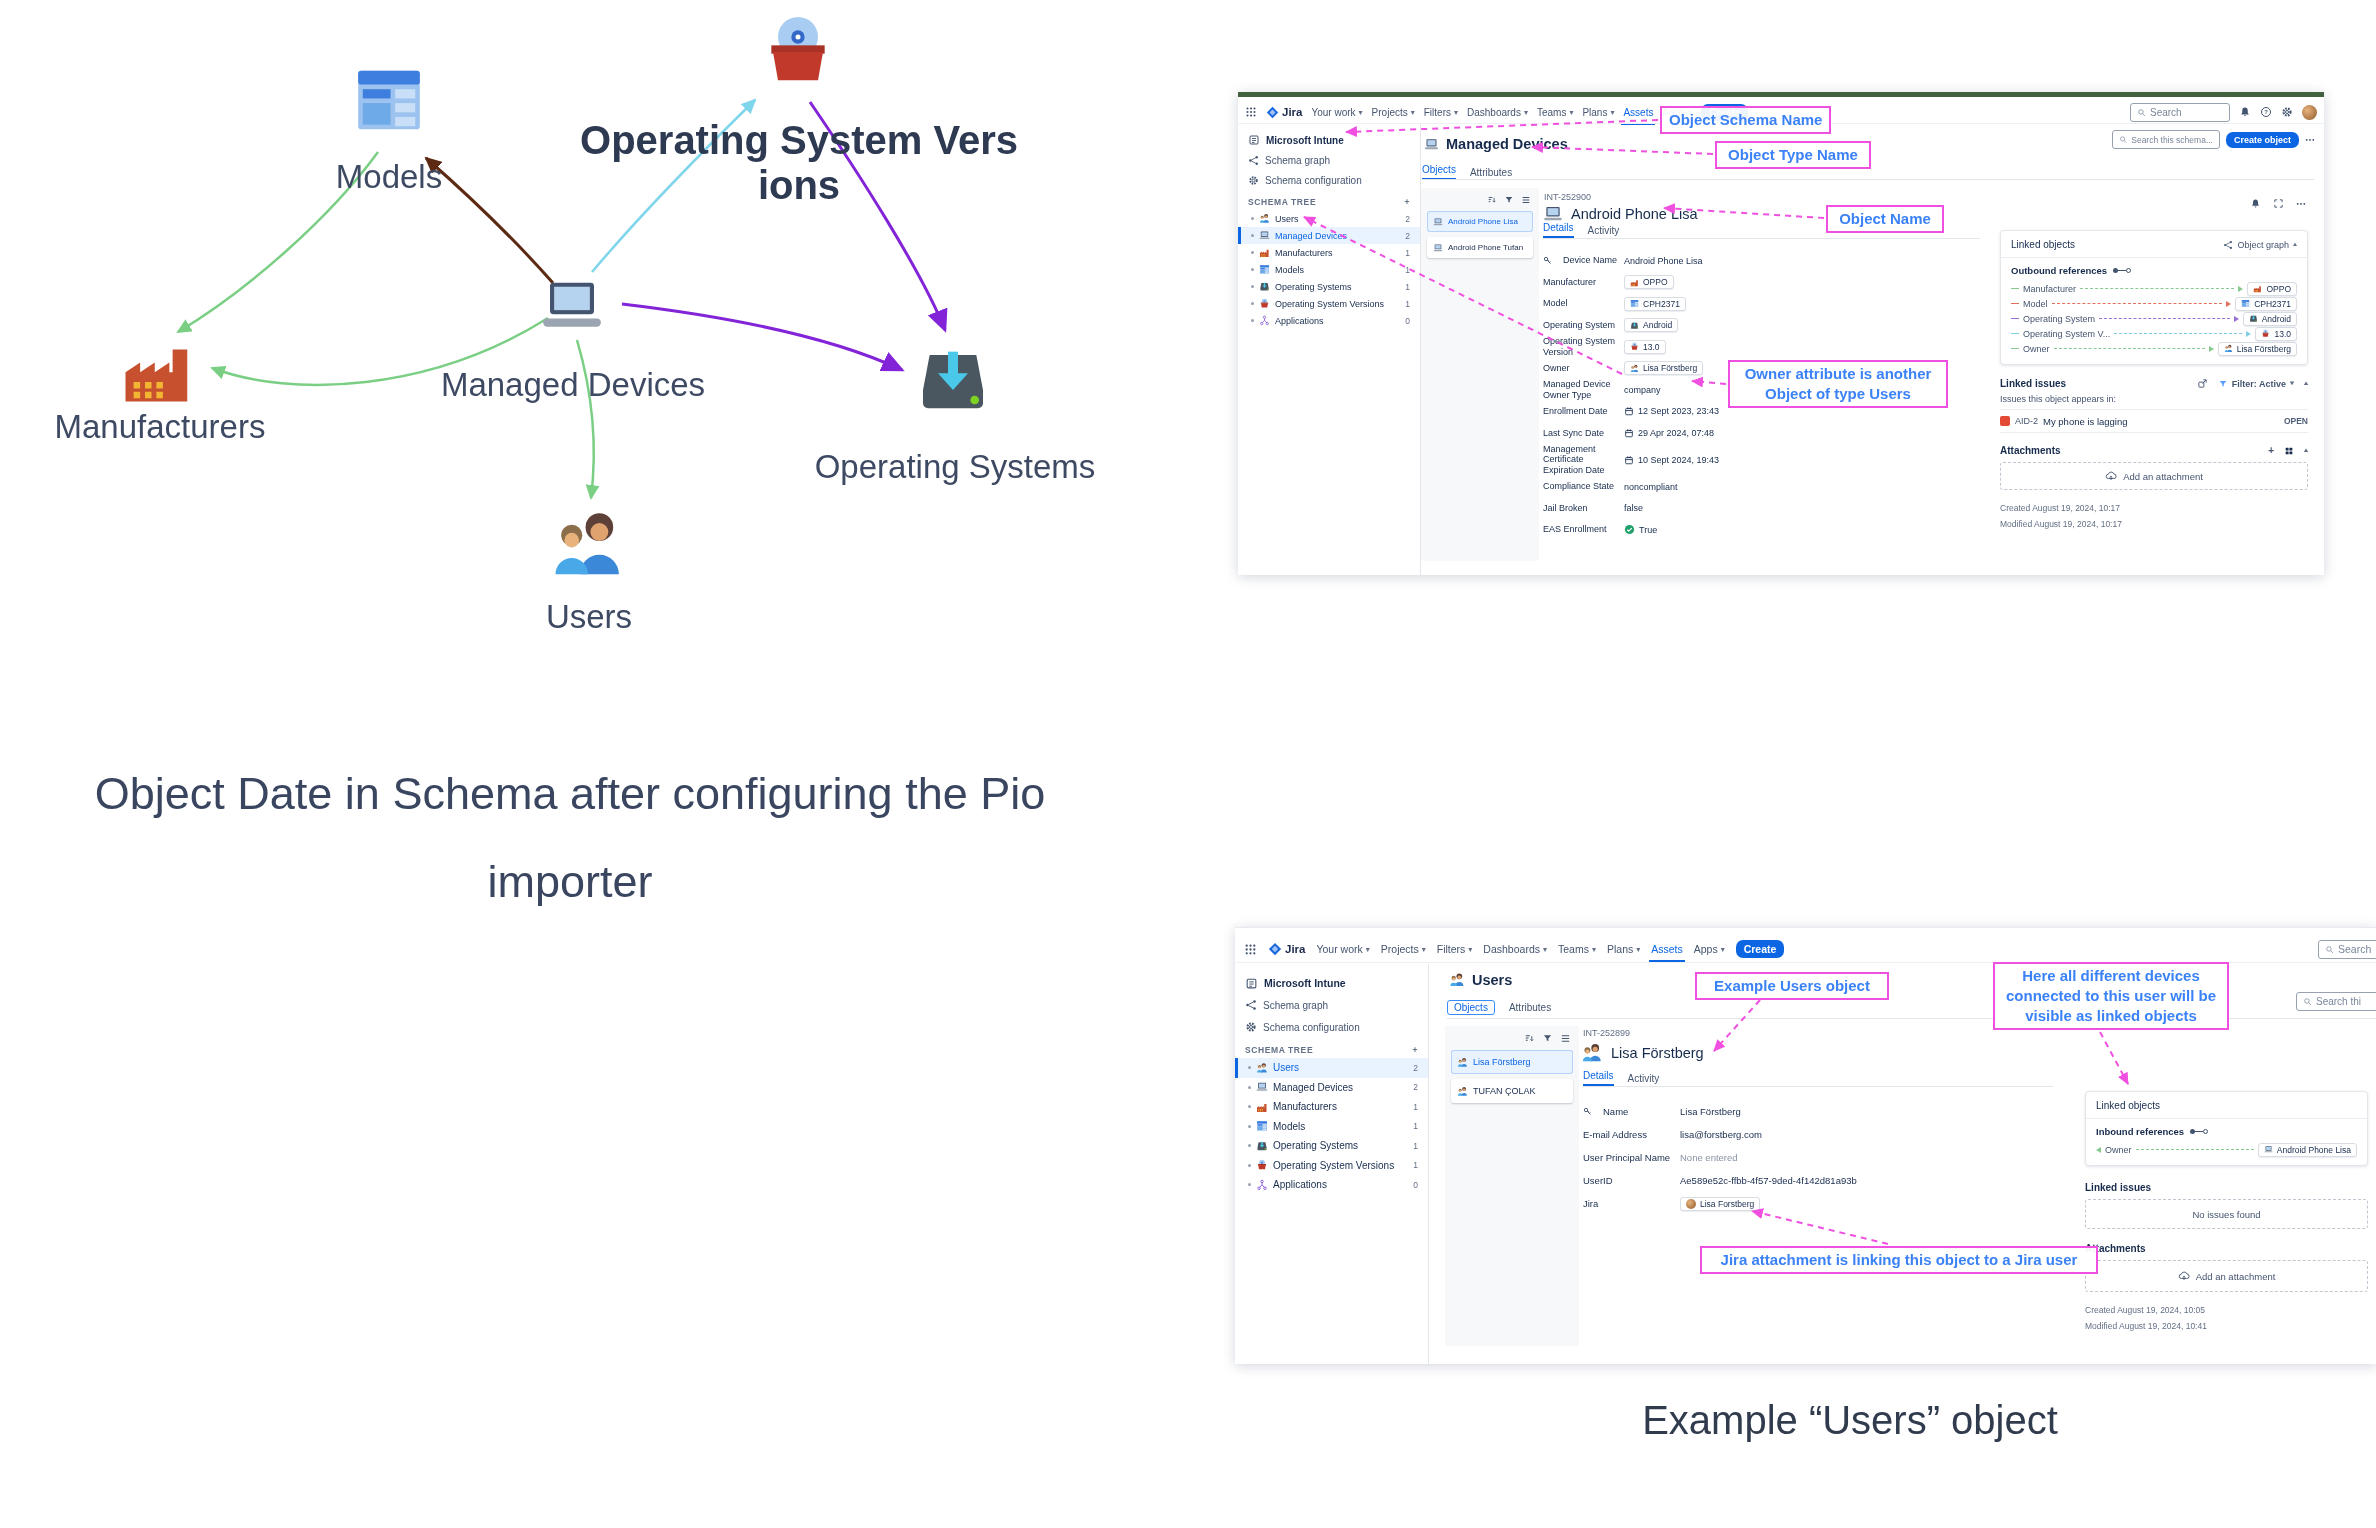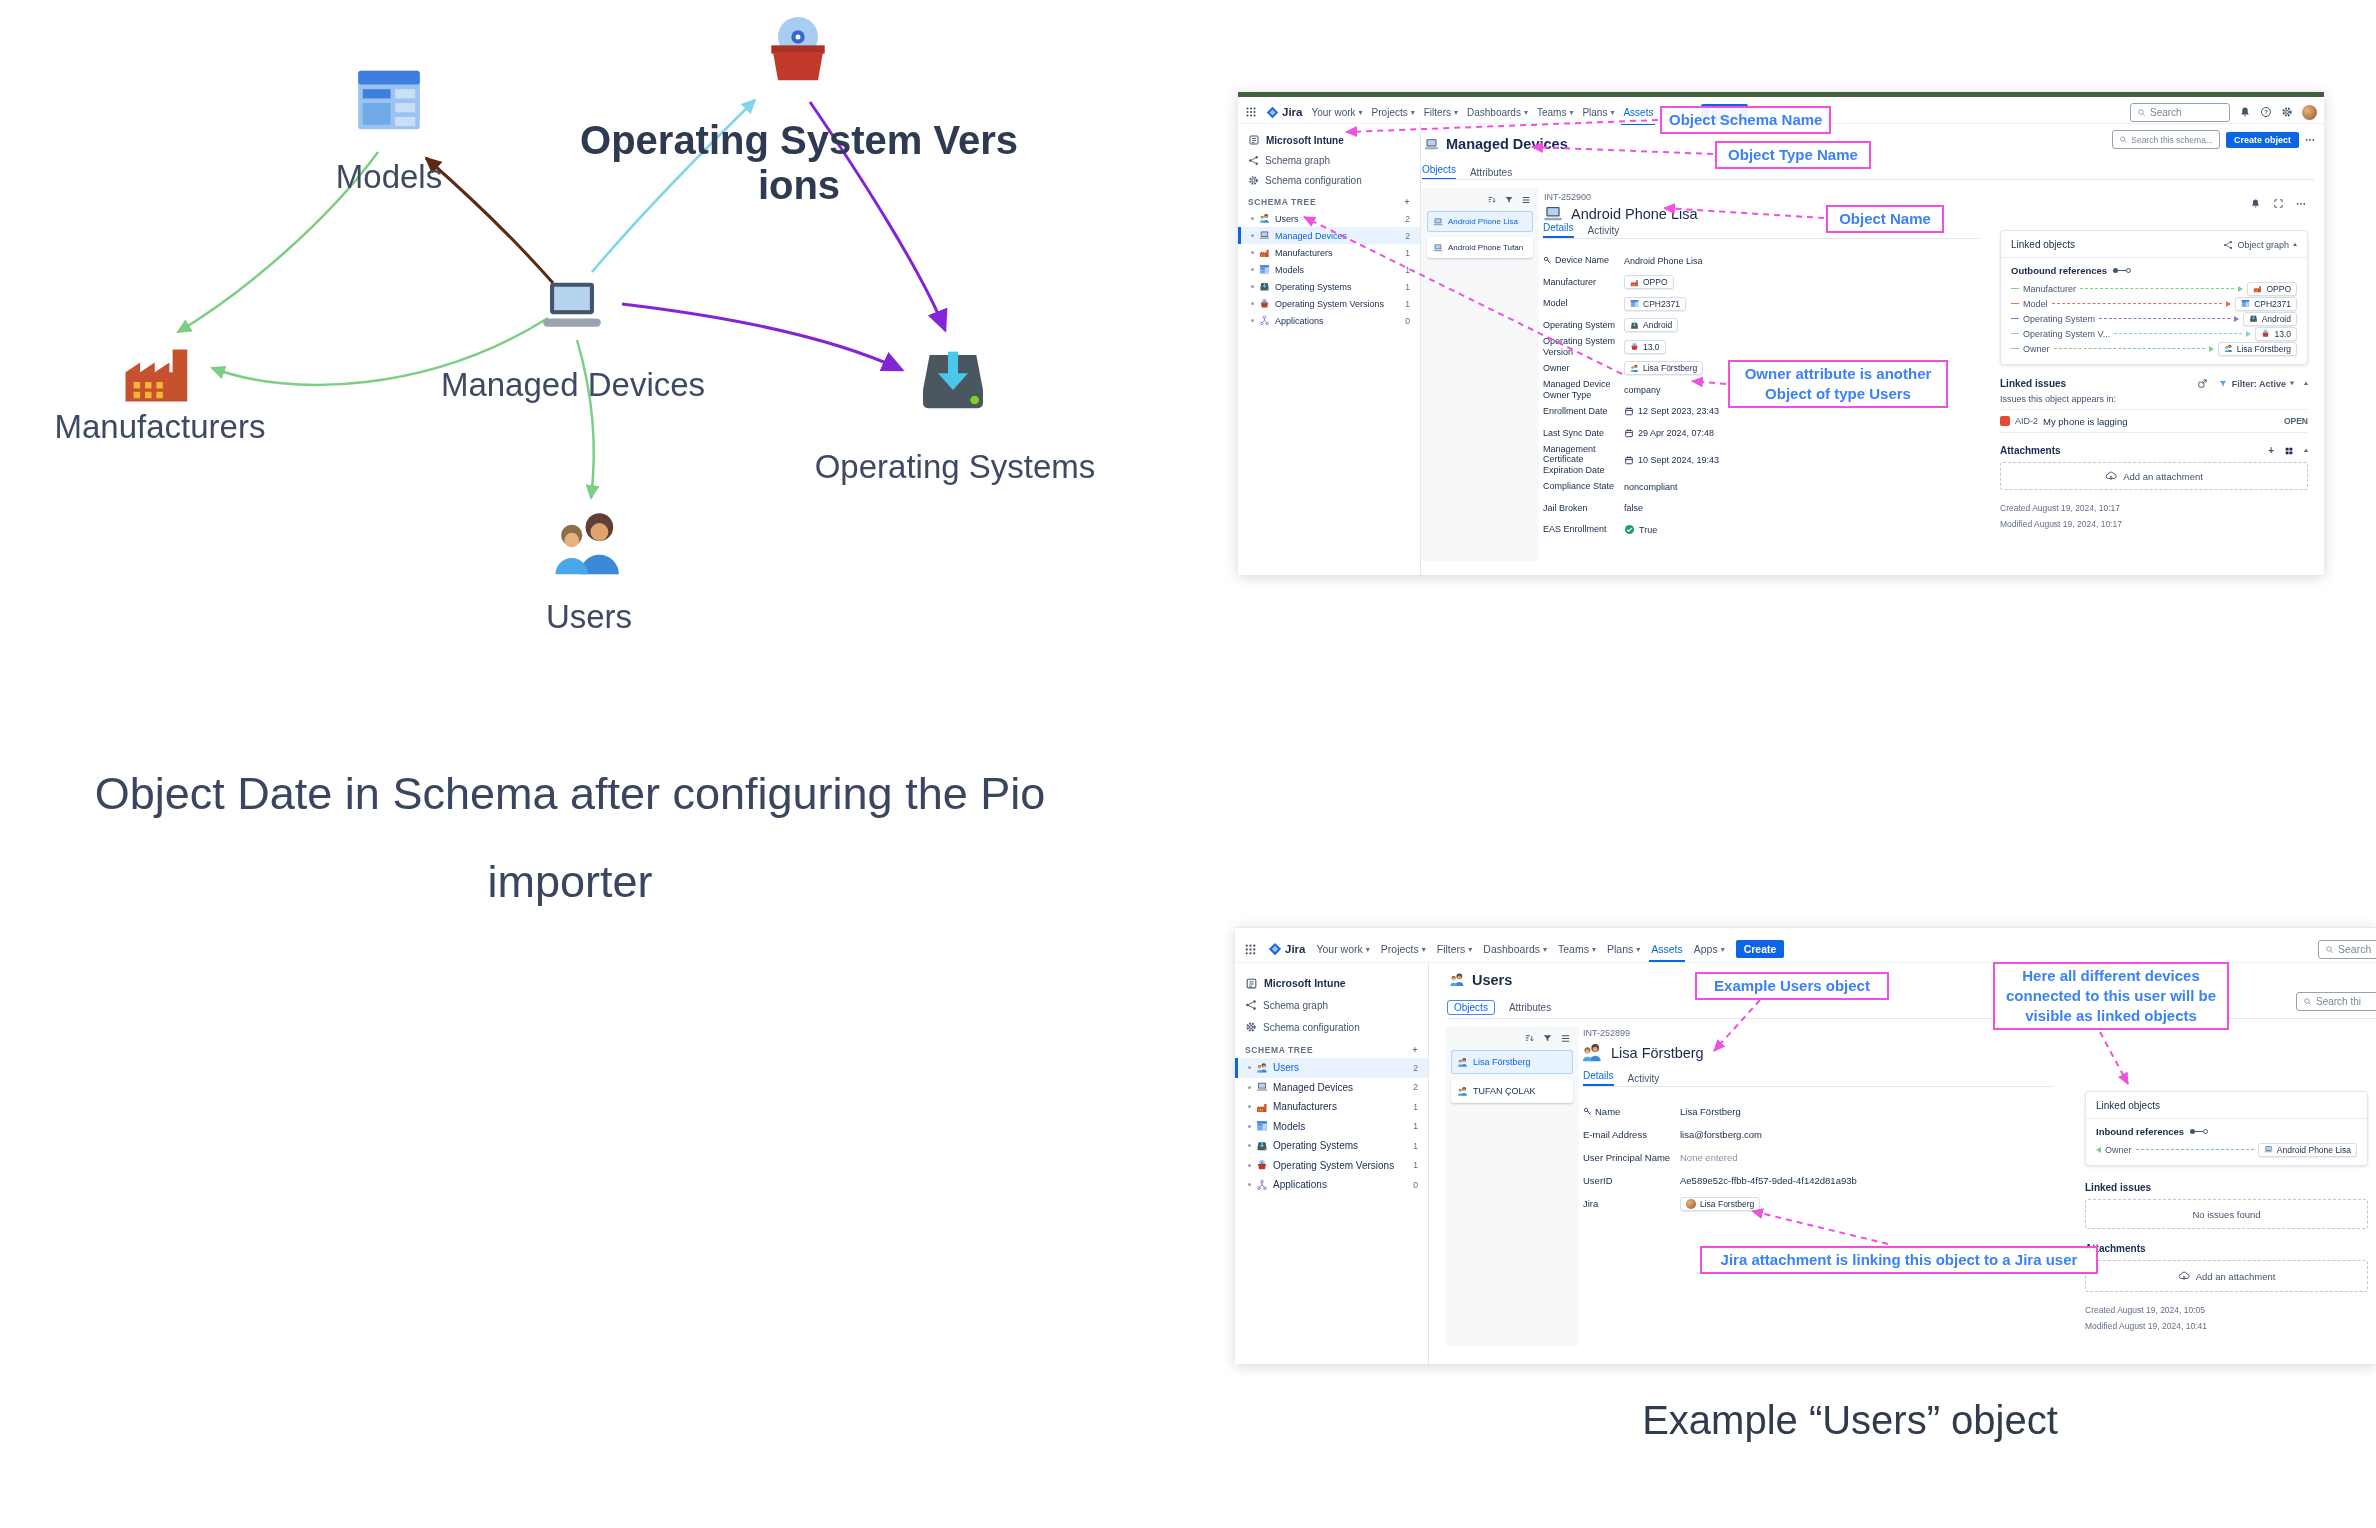--- a/index.html
+++ b/index.html
@@ -25,21 +25,21 @@
   .greentop{position:absolute;left:0;top:0;right:0;height:5px;background:#44613f}
 
   .nbar{position:absolute;display:flex;align-items:center;gap:9px;color:#44546f;font-size:10px}
   #shot1 .nbar{left:7px;right:7px;top:10px;height:20px}
   #shot2 .nbar{left:9px;right:0;top:10px;height:22px;gap:11px;font-size:10.5px}
   .jlogo{display:flex;align-items:center;gap:3px;font-weight:bold;color:#1d2b4c;font-size:11.5px}
   .nitem{display:flex;align-items:center;gap:2px;white-space:nowrap;cursor:pointer}
   .nitem.dd::after{content:"▾";font-size:8px;color:#626f86;margin-left:1px}
   .nitem.act{color:#0c66e4;position:relative}
   .nitem.act::before{content:"";position:absolute;left:-2px;right:-2px;bottom:-7px;height:2px;background:#0c66e4}
-  .cbtn{background:#0c66e4;color:#fff;border-radius:2px;padding:3px 8px;font-weight:bold;white-space:nowrap}
+  .cbtn{background:#0c66e4;color:#fff;border-radius:7px;padding:3px 8px;font-weight:bold;white-space:nowrap}
   .sp{flex:1}
   .sbox{display:flex;align-items:center;gap:4px;border:1px solid #98a1b0;border-radius:3px;height:17px;
         padding:0 6px;color:#7a869a;background:#fff;white-space:nowrap}
   .av{width:15px;height:15px;border-radius:50%;background:radial-gradient(circle at 35% 35%,#e8b27d,#8d5a2b);flex:none}
   .navline{position:absolute;left:0;right:0;height:1px;background:#eef0f3}
 
   .sbar{position:absolute;left:0;bottom:0;border-right:1px solid #e4e6ea;background:#fff}
   #shot1 .sbar{top:32px;width:182px}
   #shot2 .sbar{top:36px;width:193px}
   .srow{display:flex;align-items:center;gap:6px;padding:0 10px;height:20px;color:#44546f}
@@ -75,21 +75,21 @@
   #shot2 .ocard{height:24px;font-size:9px}
   .ocard.sel{background:#e9f2ff;color:#0c66e4;box-shadow:inset 0 0 0 1px #b5d2f8}
 
   .dkey{position:absolute;font-size:9px;color:#626f86}
   .dhead{position:absolute;display:flex;align-items:center;gap:8px;font-size:14.5px;font-weight:500;color:#172b4d}
   .dicons{position:absolute;display:flex;gap:12px;color:#44546f;align-items:center}
 
   .attrs{position:absolute;display:flex;flex-direction:column}
   .arow{display:flex;min-height:21.5px;align-items:center}
   #shot2 .arow{min-height:23px}
-  .albl{flex:none;color:#172b4d;line-height:1.2;display:flex;gap:3px;align-items:flex-start}
+  .albl{flex:none;color:#172b4d;line-height:1.2;display:flex;gap:11px;align-items:flex-start}
   #shot1 .albl{width:81px;font-size:9px}
   #shot2 .albl{width:97px;font-size:9.5px}
   .aval{color:#172b4d;display:flex;align-items:center;gap:4px}
   #shot1 .aval{font-size:9px}
   #shot2 .aval{font-size:9.5px}
   .muted{color:#8993a4}
   .chip{display:inline-flex;align-items:center;gap:4px;border:1px solid #d8dce3;border-radius:3px;background:#fff;
         padding:1px 5px;font-size:8.5px;color:#172b4d;box-shadow:0 1px 1px rgba(9,30,66,.08);white-space:nowrap;cursor:pointer}
 
   .rail{position:absolute}

